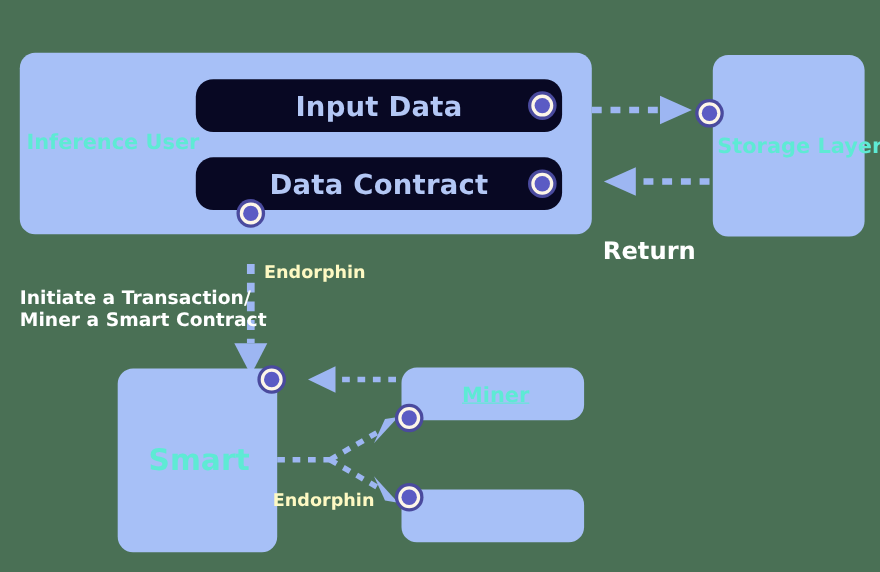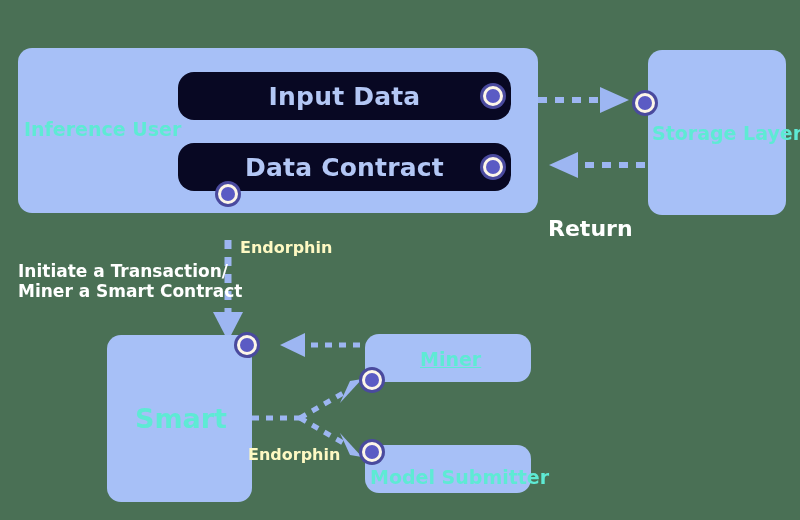--- a/index.html
+++ b/index.html
@@ -162,21 +162,20 @@
   <div class="box" style="left:648px; top:50px; width:138px; height:165px;"></div>
   <div class="box-label" style="left:652px; top:122px;">Storage Layer</div>
 
   <div class="box" style="left:107px; top:335px; width:145px; height:167px;"></div>
   <div class="box-label big-label" style="left:135px; top:403px;">Smart</div>
 
   <div class="box" style="left:365px; top:334px; width:166px; height:48px;"></div>
   <div class="box-label" style="left:420px; top:348px;text-decoration:underline;">Miner</div>
 
   <div class="box" style="left:365px; top:445px; width:166px; height:48px;"></div>
-  <div class="box-label" style="left:370px; top:466px;">Model Submitter</div>
 
   <div class="dot" style="left:480px; top:83px;">
       <span class="dot-core"></span>
     </div>
 
   <div class="dot" style="left:480px; top:154px;">
       <span class="dot-core"></span>
     </div>
 
   <div class="dot" style="left:215px; top:181px;">

